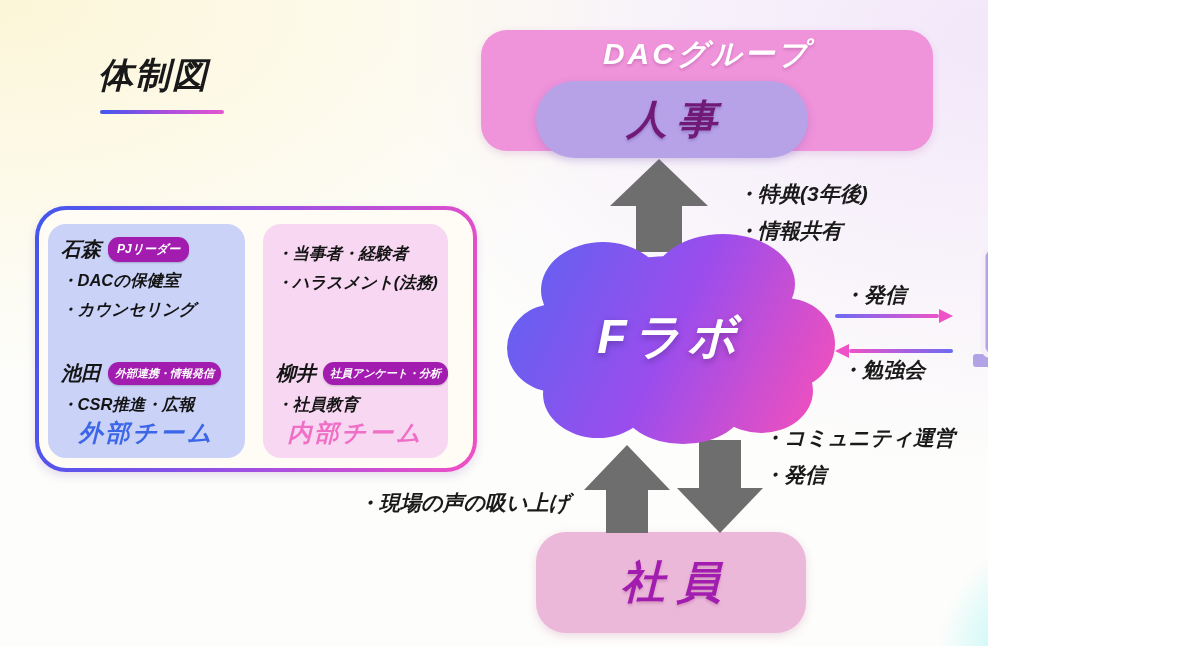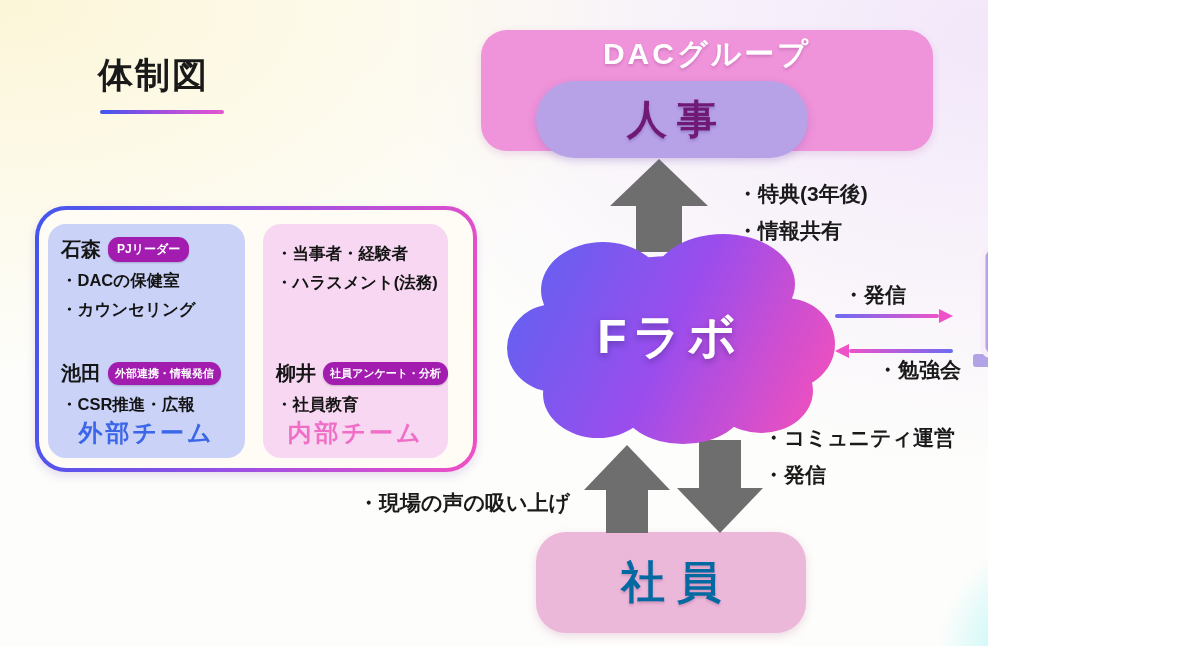--- a/index.html
+++ b/index.html
@@ -7,20 +7,21 @@
   .stage{
     position:relative;width:988px;height:646px;overflow:hidden;
     background:
       radial-gradient(circle 95px at 1155px 548px, rgba(236,93,226,0.78), rgba(236,93,226,0) 100%),
       radial-gradient(circle 115px at 1205px 648px, rgba(247,235,90,0.9), rgba(247,235,90,0) 100%),
       radial-gradient(circle 125px at 1062px 658px, rgba(108,240,240,0.7), rgba(108,240,240,0) 100%),
       radial-gradient(circle 75px at 1202px 445px, rgba(240,118,230,0.4), rgba(240,118,230,0) 100%),
       radial-gradient(ellipse 850px 480px at 0% 0%, rgba(252,246,214,0.95), rgba(252,246,214,0) 78%),
       radial-gradient(ellipse 760px 520px at 100% 6%, rgba(242,230,250,0.95), rgba(242,230,250,0) 82%),
       #fdfdfb;
+    font-style: italic;
   }
   .abs{position:absolute;}
 
   
   .title{left:98px;top:52px;font-size:35px;font-weight:800;color:#191919;letter-spacing:2px;}
   .title-underline{left:100px;top:110px;width:124px;height:4px;border-radius:2px;
     background:linear-gradient(90deg,#4156ee,#a44fe0,#e557cf);}
 
   
   .dac-box{left:481px;top:30px;width:452px;height:121px;border-radius:26px;background:#ef93da;
@@ -50,21 +51,21 @@
   .note{font-size:21px;font-weight:800;color:#1a1a1a;white-space:nowrap;}
 
   
   .cloud-wrap{left:503px;top:226px;width:334px;height:222px;z-index:5;}
   .cloud-text{left:503px;top:226px;width:334px;height:222px;z-index:6;display:flex;align-items:center;justify-content:center;
     font-size:48px;font-weight:800;color:#ffffff;letter-spacing:6px;text-shadow:0 3px 6px rgba(40,20,80,0.35);}
 
   
   .emp-box{left:536px;top:532px;width:270px;height:101px;border-radius:30px;background:#ecb8da;z-index:3;
     display:flex;align-items:center;justify-content:center;box-shadow:0 3px 8px rgba(190,110,160,0.25);}
-  .emp-label{font-size:44px;font-weight:800;color:#0369a1;letter-spacing:12px;padding-left:12px;
+  .emp-label{font-size:44px;font-weight:800;color:#a21caf;letter-spacing:12px;padding-left:12px;
     text-shadow:0 2px 3px rgba(140,60,110,0.3);}
 
   
   .harrow{display:flex;align-items:center;height:14px;z-index:2;}
   .harrow .line{flex:1;height:4px;border-radius:2px;}
   .tri-r{width:0;height:0;border-top:7px solid transparent;border-bottom:7px solid transparent;border-left:14px solid #ef52c8;}
   .tri-l{width:0;height:0;border-top:7px solid transparent;border-bottom:7px solid transparent;border-right:14px solid #ef52c8;}
   .arrow-out{left:835px;top:309px;width:118px;}
   .arrow-out .line{background:linear-gradient(90deg,#6b6bf2,#ef52c8);}
   .arrow-in{left:835px;top:344px;width:118px;}
@@ -157,21 +158,21 @@
 
   <div class="abs note" style="left:843px;top:281px;">・発信</div>
   <div class="abs harrow arrow-out">
     <div class="line"></div>
     <div class="tri-r"></div>
   </div>
   <div class="abs harrow arrow-in">
     <div class="tri-l"></div>
     <div class="line"></div>
   </div>
-  <div class="abs note" style="left:841px;top:356px;margin-left:36px;">・勉強会</div>
+  <div class="abs note" style="left:841px;top:356px;">・勉強会</div>
 
   <div class="abs building">
     <svg width="164" height="150" viewBox="0 0 164 150">
       <g fill="#b2a2e6">
         <rect x="88" y="4" width="64" height="134" rx="8"></rect>
         <rect x="0" y="136" width="164" height="13" rx="3"></rect>
       </g>
       <g fill="#f7f2fb">
         <rect x="110" y="18" width="26" height="24" rx="5"></rect>
         <rect x="110" y="48" width="26" height="24" rx="5"></rect>

